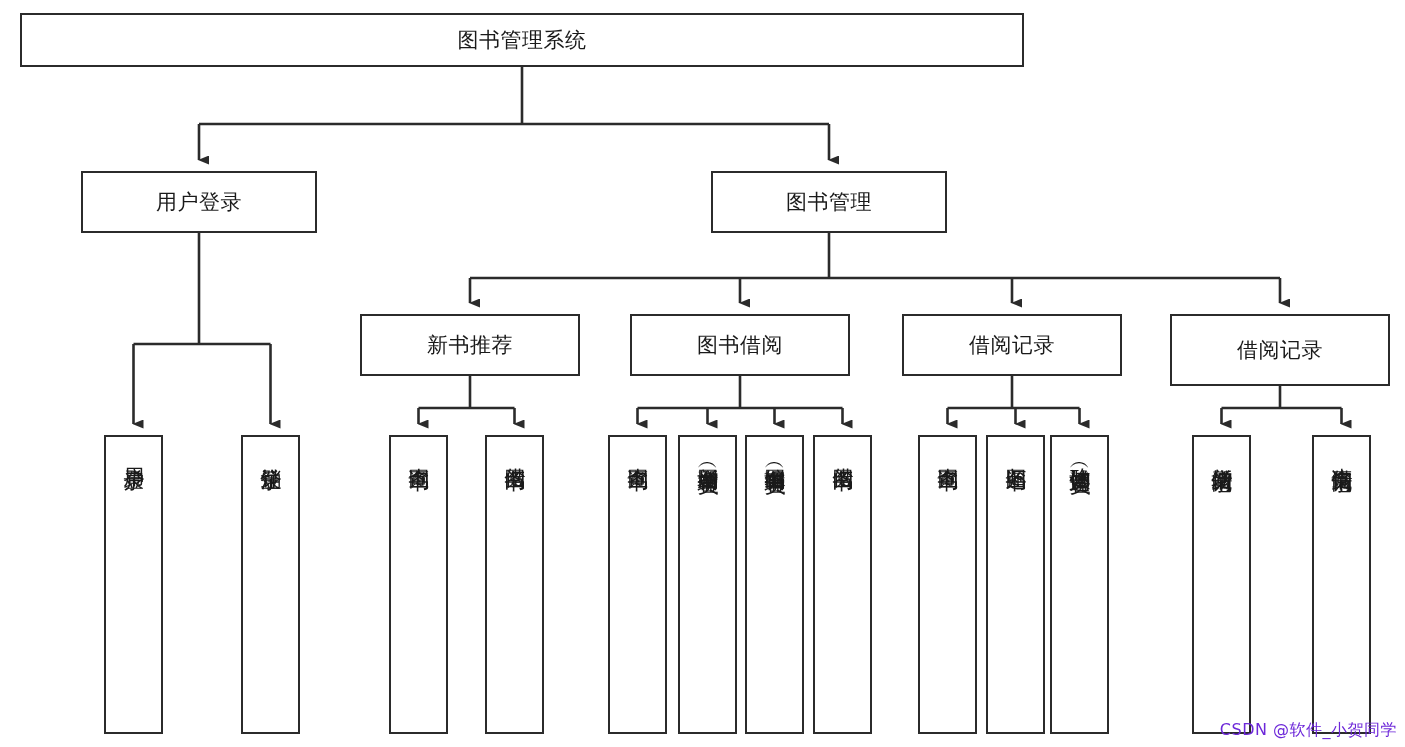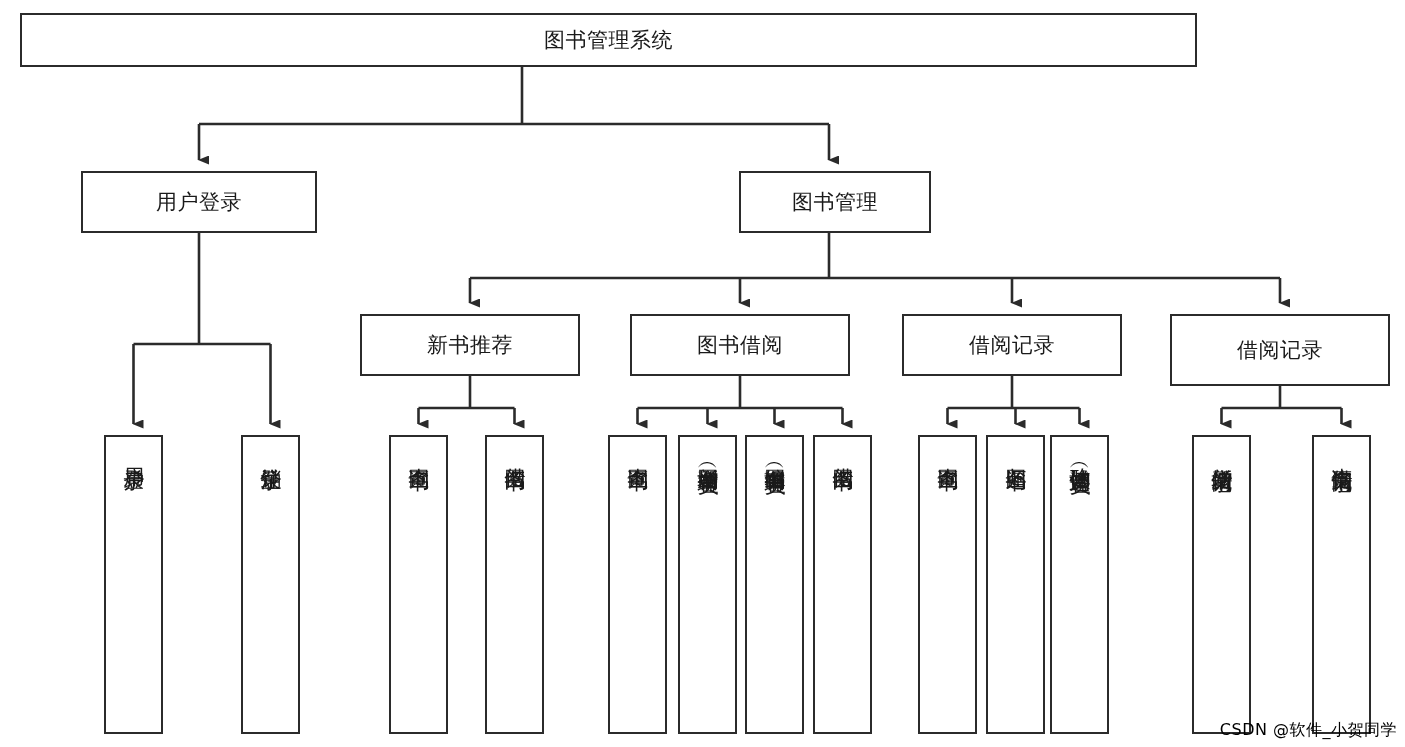--- a/index.html
+++ b/index.html
@@ -54,21 +54,21 @@
     font-size: 21px;
     line-height: 1.18;
     letter-spacing: 1px;
     white-space: nowrap;
   }
   #watermark {
     position: absolute;
     right: 8px;
     bottom: 6px;
     font-size: 16px;
-    color: #000000;
+    color: #6d28d9;
     letter-spacing: 0.5px;
     white-space: nowrap;
     pointer-events: none;
   }
 </style>
 </head>
 <body>
 
 <div id="diagram-root">
 
@@ -108,29 +108,29 @@
         <path d="M947.5 408 L947.5 424" marker-end="url(#arrowhead)"></path>
         <path d="M1015.5 408 L1015.5 424" marker-end="url(#arrowhead)"></path>
         <path d="M1079.5 408 L1079.5 424" marker-end="url(#arrowhead)"></path>
         <path d="M1280 376 L1280 408"></path>
         <path d="M1221.5 408 L1341.5 408"></path>
         <path d="M1221.5 408 L1221.5 424" marker-end="url(#arrowhead)"></path>
         <path d="M1341.5 408 L1341.5 424" marker-end="url(#arrowhead)"></path>
       </g>
   </svg>
 
-  <div class="node horizontal" style="left: 20px; top: 13px; width: 1177px; height: 54px;">
+  <div class="node horizontal" style="left: 20px; top: 13px; width: 1004px; height: 54px;">
     <span class="node-label">图书管理系统</span>
   </div>
 
   <div class="node horizontal" style="left: 81px; top: 171px; width: 236px; height: 62px;">
     <span class="node-label">用户登录</span>
   </div>
 
-  <div class="node horizontal" style="left: 711px; top: 171px; width: 192px; height: 62px; margin-left: 28px;">
+  <div class="node horizontal" style="left: 711px; top: 171px; width: 236px; height: 62px;">
     <span class="node-label">图书管理</span>
   </div>
 
   <div class="node horizontal" style="left: 630px; top: 314px; width: 220px; height: 62px;">
     <span class="node-label">图书借阅</span>
   </div>
 
   <div class="node horizontal" style="left: 360px; top: 314px; width: 220px; height: 62px;">
     <span class="node-label">新书推荐</span>
   </div>

